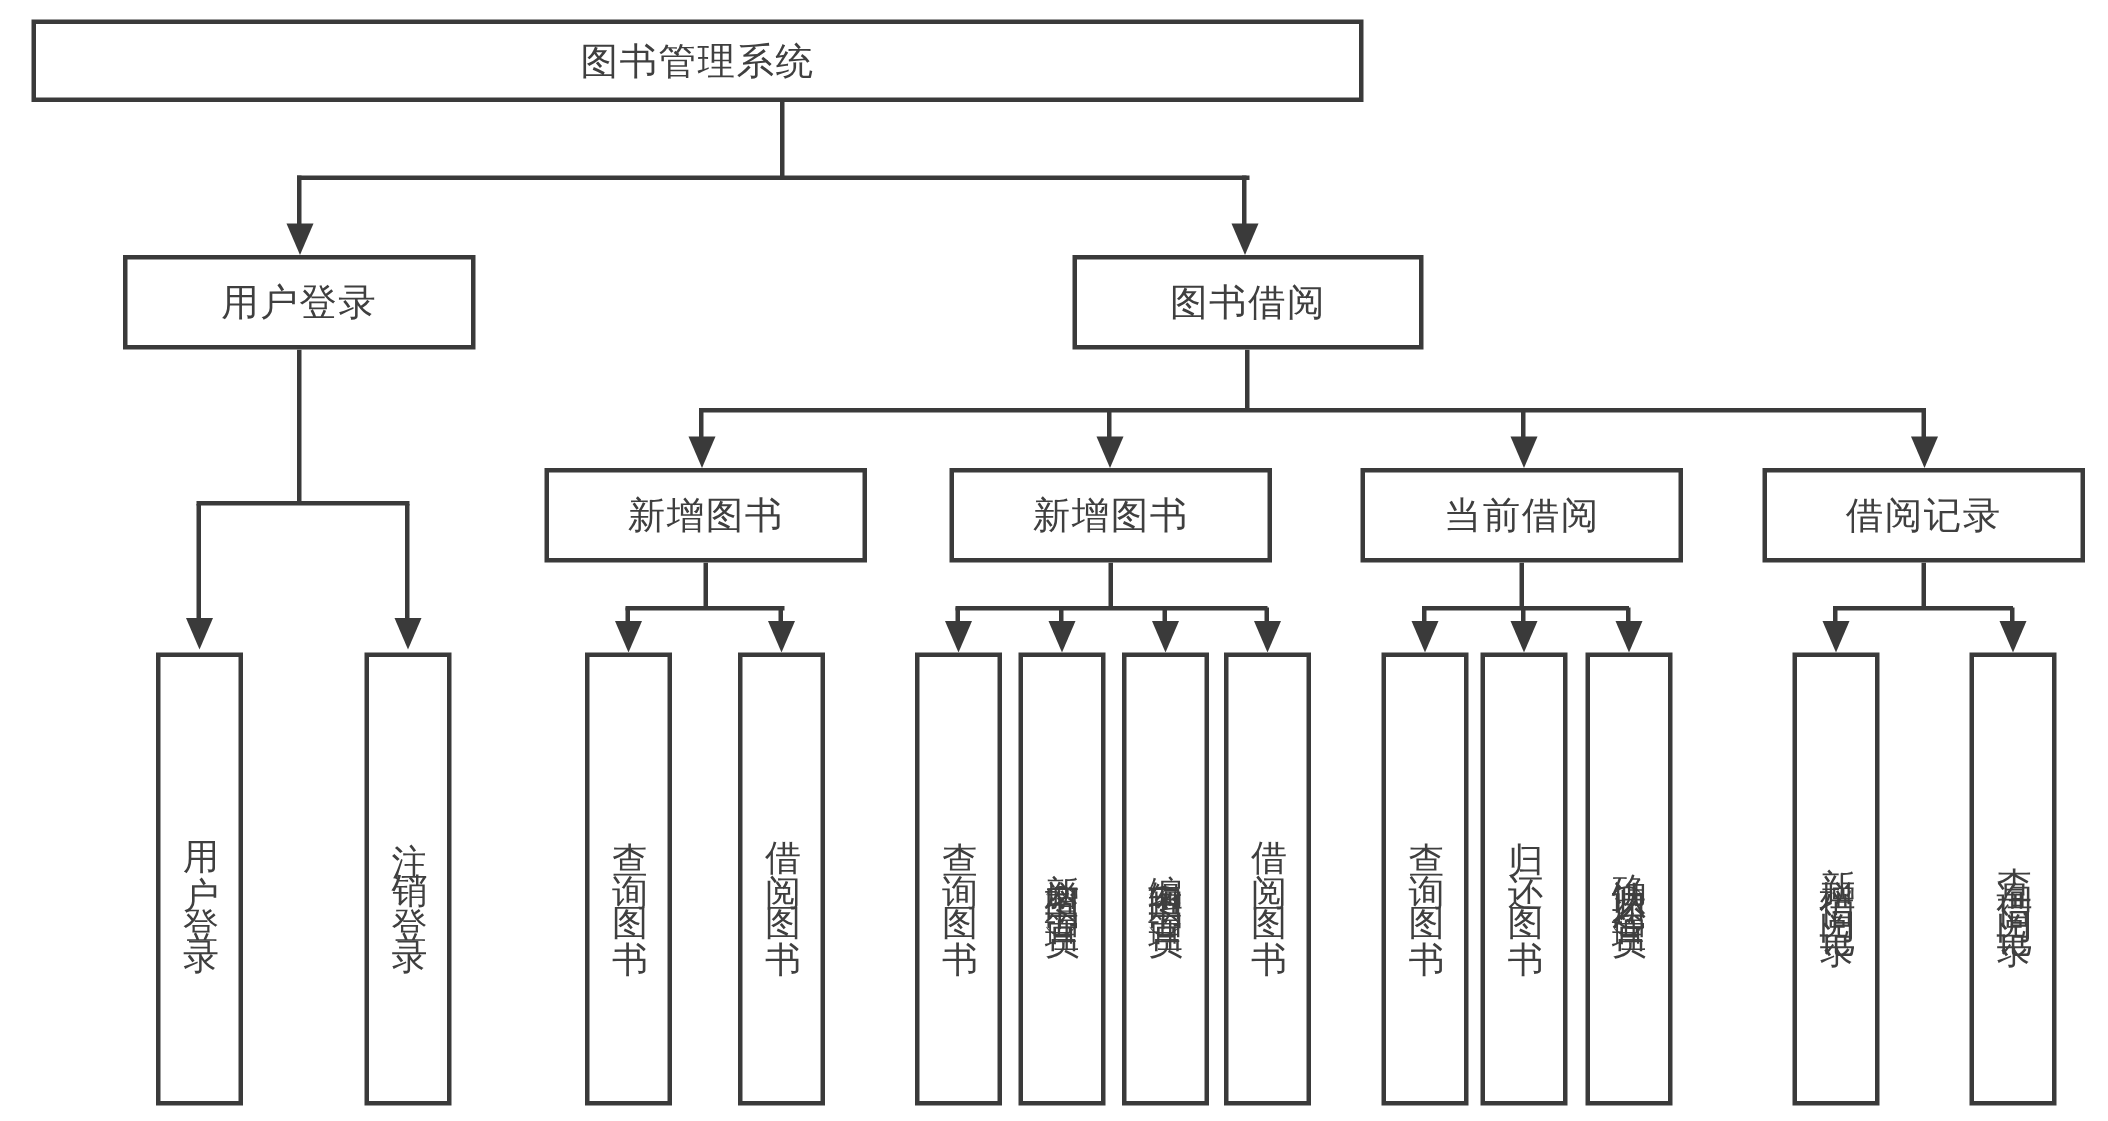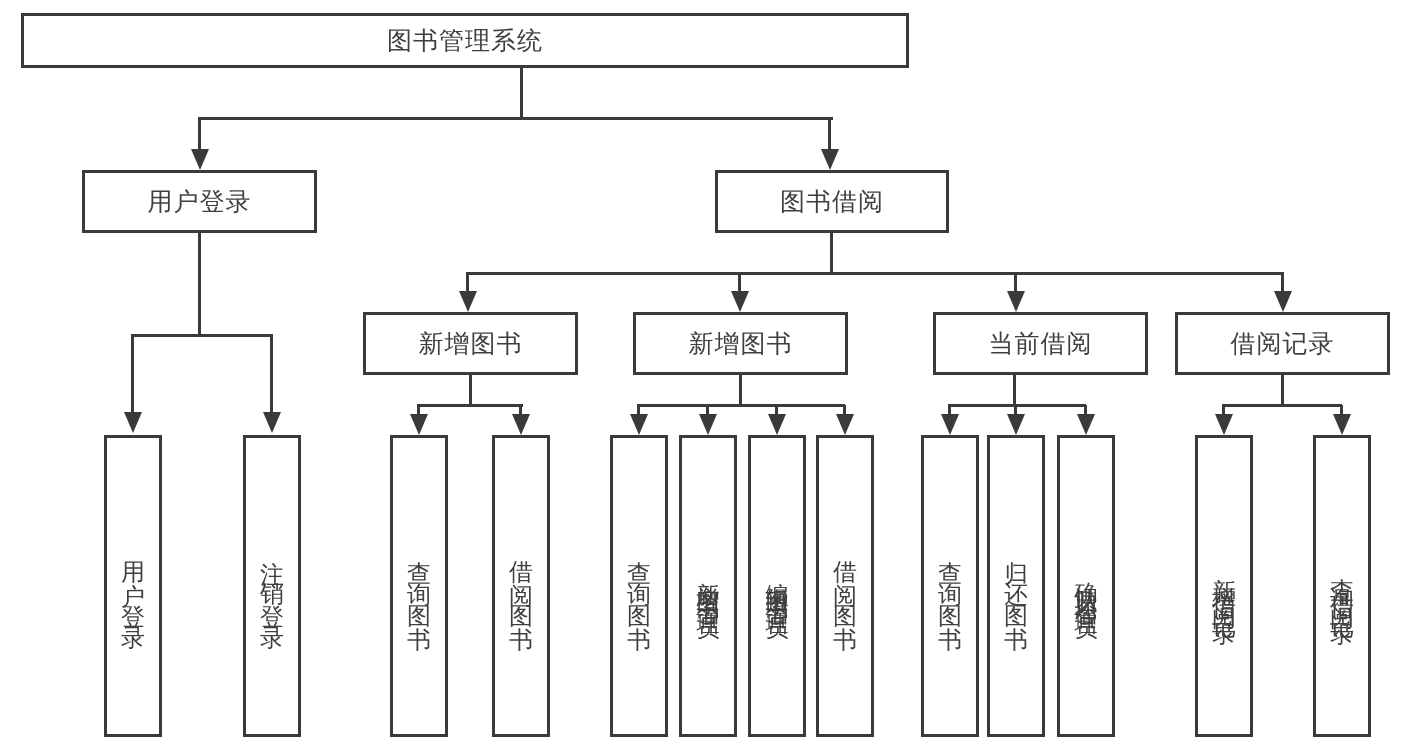--- a/index.html
+++ b/index.html
@@ -48,21 +48,21 @@
   <div class="box" style="left:715px;top:170px;width:234px;height:63px;">
     <span>图书借阅</span>
   </div>
 
   <div class="box" style="left:363px;top:312px;width:215px;height:63px;">
     <span>新增图书</span>
   </div>
   <div class="box" style="left:633px;top:312px;width:215px;height:63px;">
     <span>新增图书</span>
   </div>
-  <div class="box" style="left:933px;top:312px;width:215px;height:63px;">
+  <div class="box" style="left:907px;top:312px;width:215px;height:63px;">
     <span>当前借阅</span>
   </div>
   <div class="box" style="left:1175px;top:312px;width:215px;height:63px;">
     <span>借阅记录</span>
   </div>
 
   <div class="leaf sp4" style="left:104px;">
     <span>用户登录</span>
   </div>
   <div class="leaf sp4" style="left:243px;">

